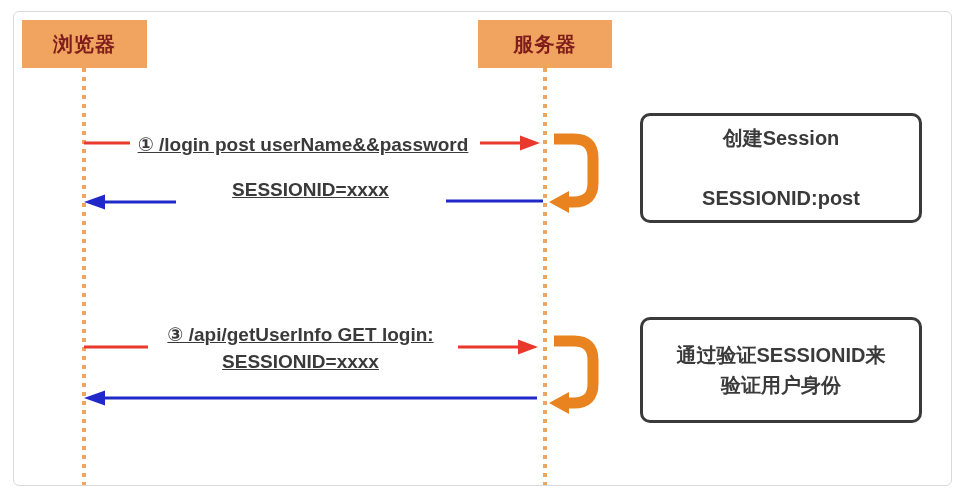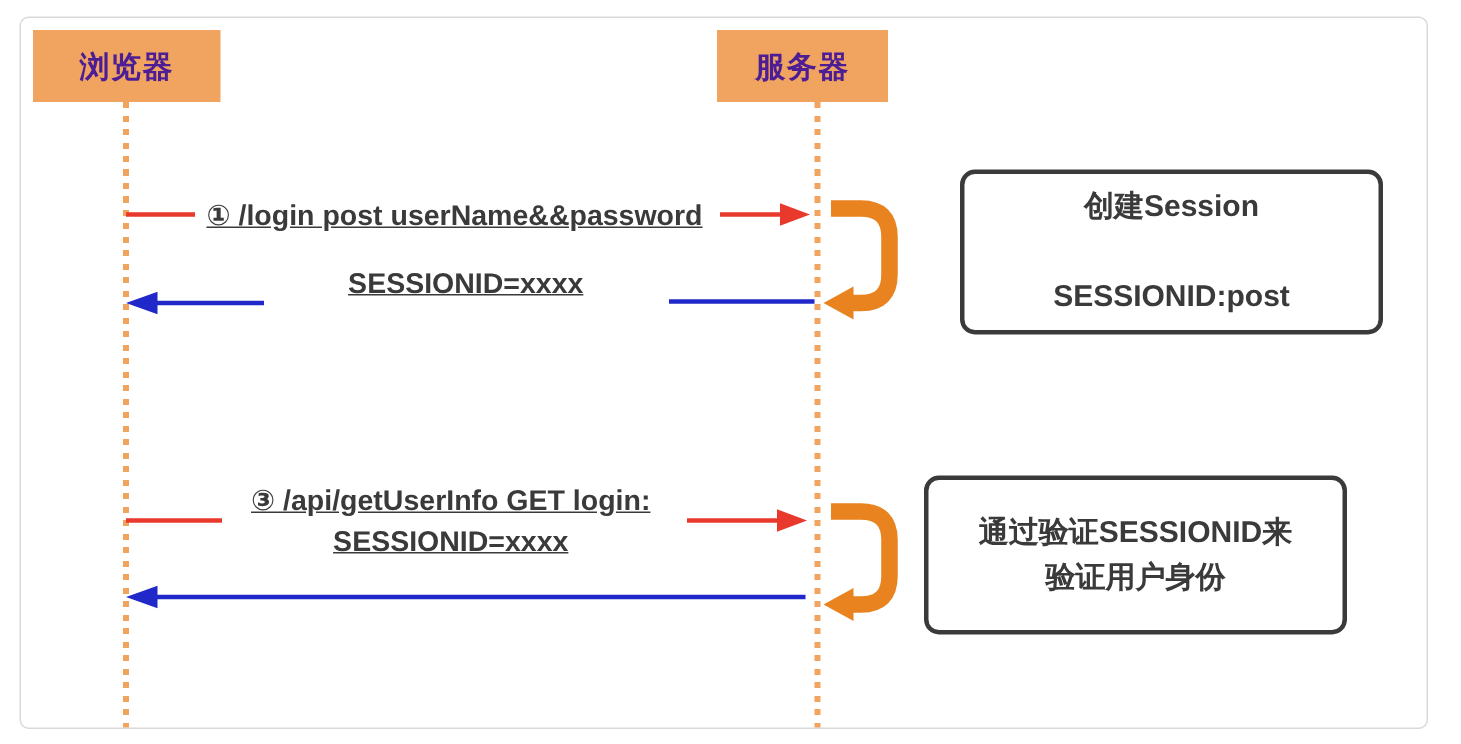--- a/index.html
+++ b/index.html
@@ -21,30 +21,30 @@
     top: 11px;
     width: 937px;
     height: 473px;
     border: 1px solid #D9D9D9;
     border-radius: 6px;
     background: #ffffff;
   }
   .actor-box {
     position: absolute;
     background: #F0A45F;
-    color: #4c1d95;
+    color: #7f1d1d;
     font-size: 20px;
     font-weight: 600;
     display: flex;
     align-items: center;
     justify-content: center;
     letter-spacing: 1px;
   }
   #browser-box { left: 22px; top: 20px; width: 125px; height: 48px; }
-  #server-box  { left: 478px; top: 20px; width: 114px; height: 48px; }
+  #server-box  { left: 478px; top: 20px; width: 134px; height: 48px; }
   .lifeline {
     position: absolute;
     width: 4px;
     top: 68px;
     height: 417px;
     background-image: repeating-linear-gradient(
       to bottom, #F0A45E 0 4px, transparent 4px 9px);
   }
   #browser-lifeline { left: 82px; }
   #server-lifeline  { left: 543px; }
@@ -75,21 +75,21 @@
     font-size: 20px;
     font-weight: bold;
     line-height: 30px;
     display: flex;
     flex-direction: column;
     align-items: center;
     justify-content: center;
     text-align: center;
   }
   #note1 { left: 640px; top: 113px; width: 276px; height: 104px; gap: 30px; }
-  #note2 { left: 616px; top: 317px; width: 276px; height: 100px; }
+  #note2 { left: 640px; top: 317px; width: 276px; height: 100px; }
 </style>
 </head>
 <body>
 
 <div class="stage">
 
   <div class="frame"></div>
 
   <div class="actor-box" id="browser-box">
     <span>浏览器</span>

